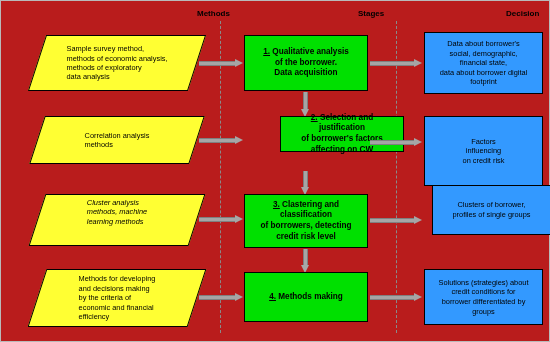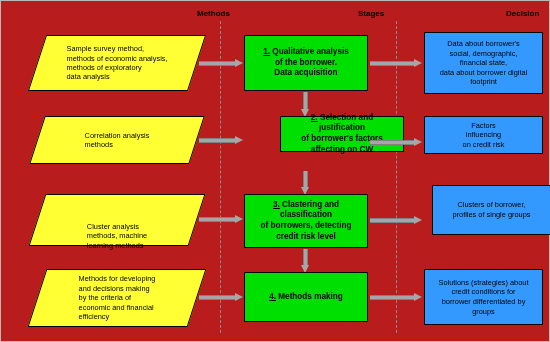--- a/index.html
+++ b/index.html
@@ -199,29 +199,29 @@
     <div>
       <span class="num">2.</span><span> Selection and<br>justification<br>of borrower's factors<br>affecting on CW</span>
     </div>
   </div>
 
   <div class="arrow-h" style="left:369px; top:137px; width:52px;">
     <div class="shaft" style="width:44px;"></div>
       <div class="head"></div>
   </div>
 
-  <div class="res" style="left:423px; top:115px; width:119px; height:38px;">Factors<br>influencing<br>on credit risk</div>
+  <div class="res" style="left:423px; top:115px; width:119px; height:70px;">Factors<br>influencing<br>on credit risk</div>
 
   <div class="arrow-v" style="left:300px; top:170px; height:24px;">
     <div class="shaft" style="height:17px;"></div>
       <div class="head"></div>
   </div>
 
   <div class="par" style="left:36px; top:193px; width:160px; height:52px;"></div>
-  <div class="par-text" style="left:30px; top:209px; width:172px; height:52px;">Cluster analysis<br>methods, machine<br>learning methods</div>
+  <div class="par-text" style="left:30px; top:185px; width:172px; height:52px;font-style:italic;">Cluster analysis<br>methods, machine<br>learning methods</div>
 
   <div class="arrow-h" style="left:198px; top:214px; width:44px;">
     <div class="shaft" style="width:36px;"></div>
       <div class="head"></div>
   </div>
 
   <div class="proc" style="left:243px; top:193px; width:124px; height:54px;">
     <div>
       <span class="num">3.</span><span> Clastering and<br>classification<br>of borrowers, detecting<br>credit risk level</span>
     </div>

